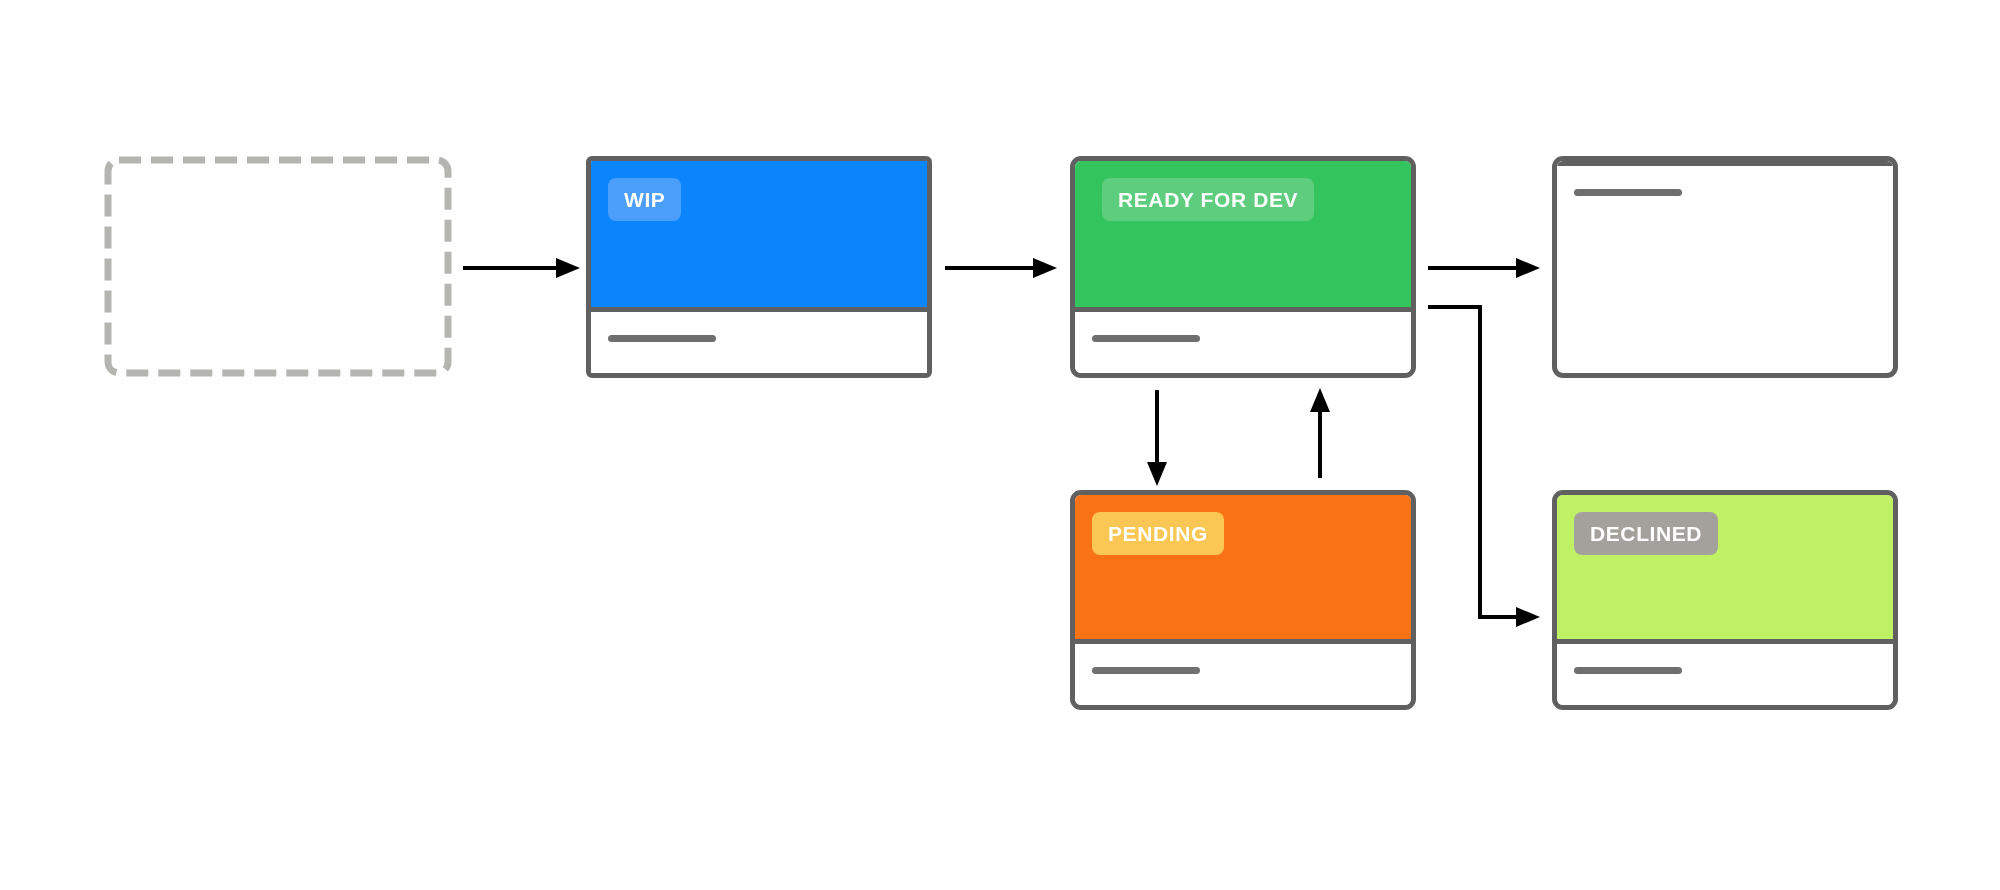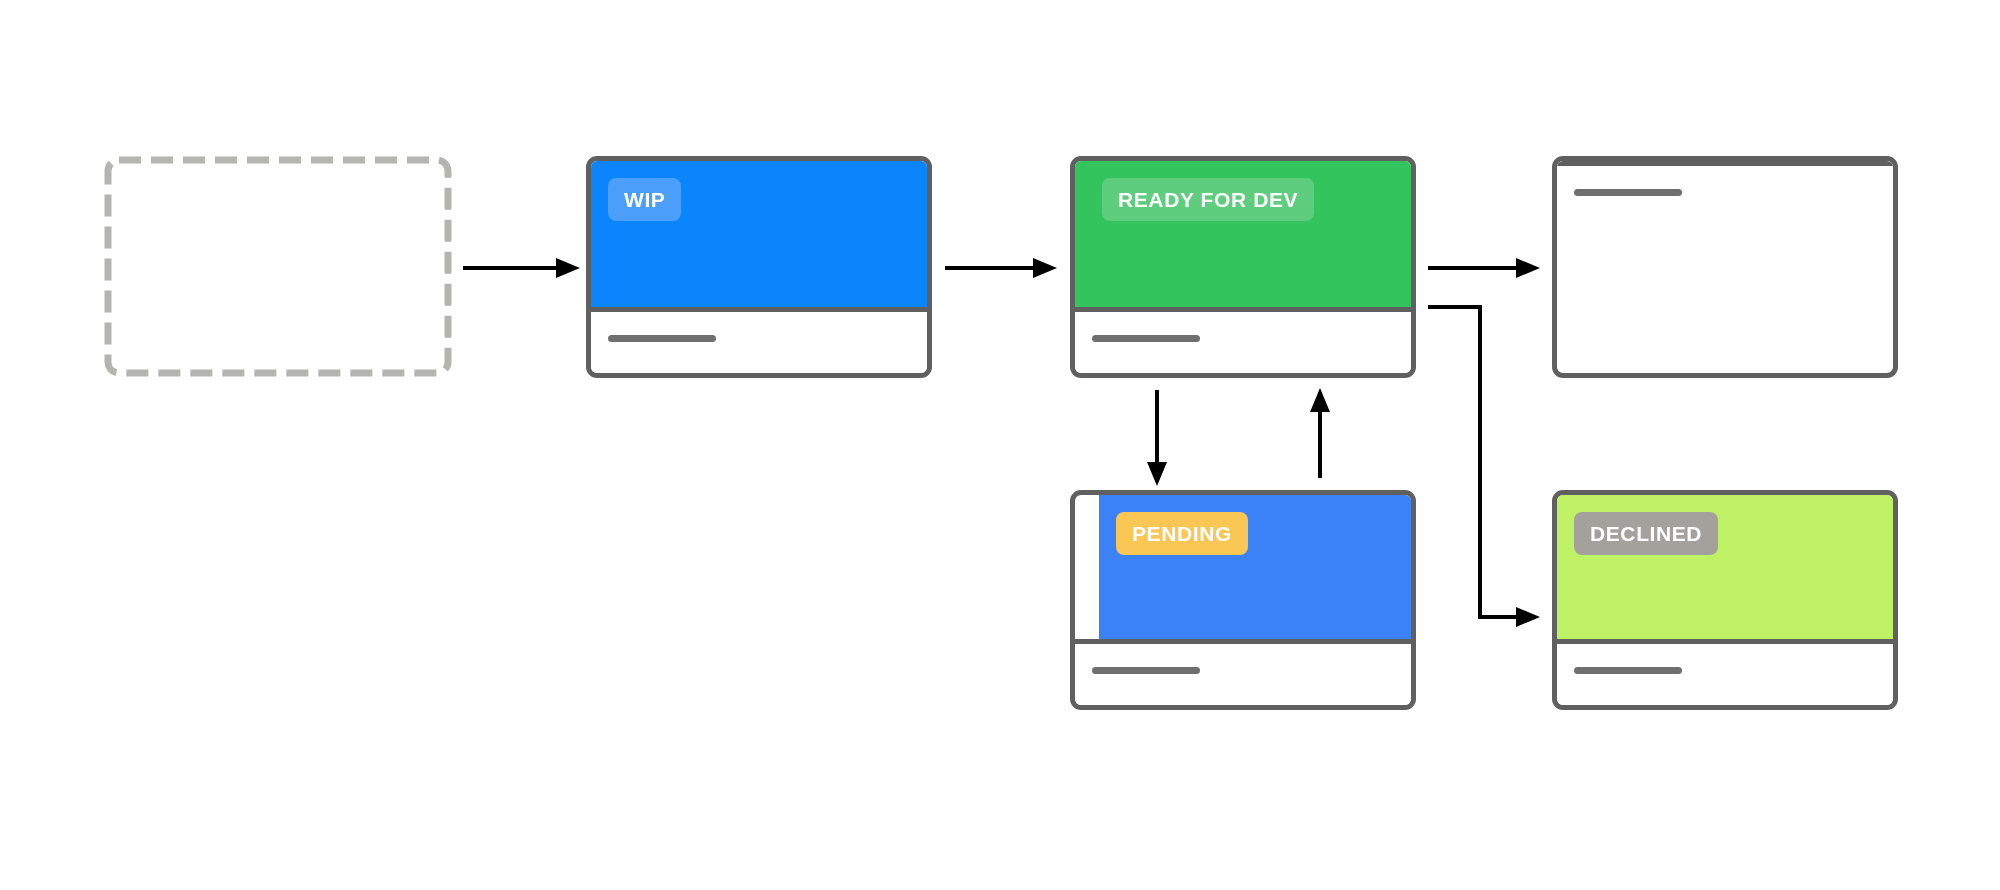--- a/index.html
+++ b/index.html
@@ -28,21 +28,21 @@
   .card {
     position: absolute;
     width: 346px; height: 222px;
     box-sizing: border-box;
     border: 5px solid #606060;
     border-radius: 11px;
     background: #ffffff;
     display: flex; flex-direction: column;
     overflow: hidden;
   }
-  #card-wip      { left: 586px;  top: 156px; }
+  #card-wip      { left: 586px;  top: 156px; border-radius: 6px; }
   #card-ready    { left: 1070px; top: 156px; }
   #card-archive  { left: 1552px; top: 156px; }
   #card-pending  { left: 1070px; top: 490px; height: 220px; }
   #card-declined { left: 1552px; top: 490px; height: 220px; }
 
   .card-header { flex: 1 1 auto; }
   .card-footer {
     flex: 0 0 61px;
     border-top: 5px solid #606060;
     background: #ffffff;
@@ -121,21 +121,21 @@
     </div>
   </div>
 
   <div class="card" id="card-archive">
     <div class="card-footer">
       <div class="ph-line"></div>
     </div>
   </div>
 
   <div class="card" id="card-pending">
-    <div class="card-header" style="background-color: #3b82f6; margin-left: 24px;">
+    <div class="card-header" style="background-color: #f97316;">
       <span class="badge" style="background-color: rgb(250, 199, 84);">PENDING</span>
     </div>
     <div class="card-footer">
       <div class="ph-line"></div>
     </div>
   </div>
 
   <div class="card" id="card-declined">
     <div class="card-header" style="background-color: #bef264; text-decoration: underline;">
       <span class="badge" style="background-color: rgb(164, 161, 156);">DECLINED</span>

